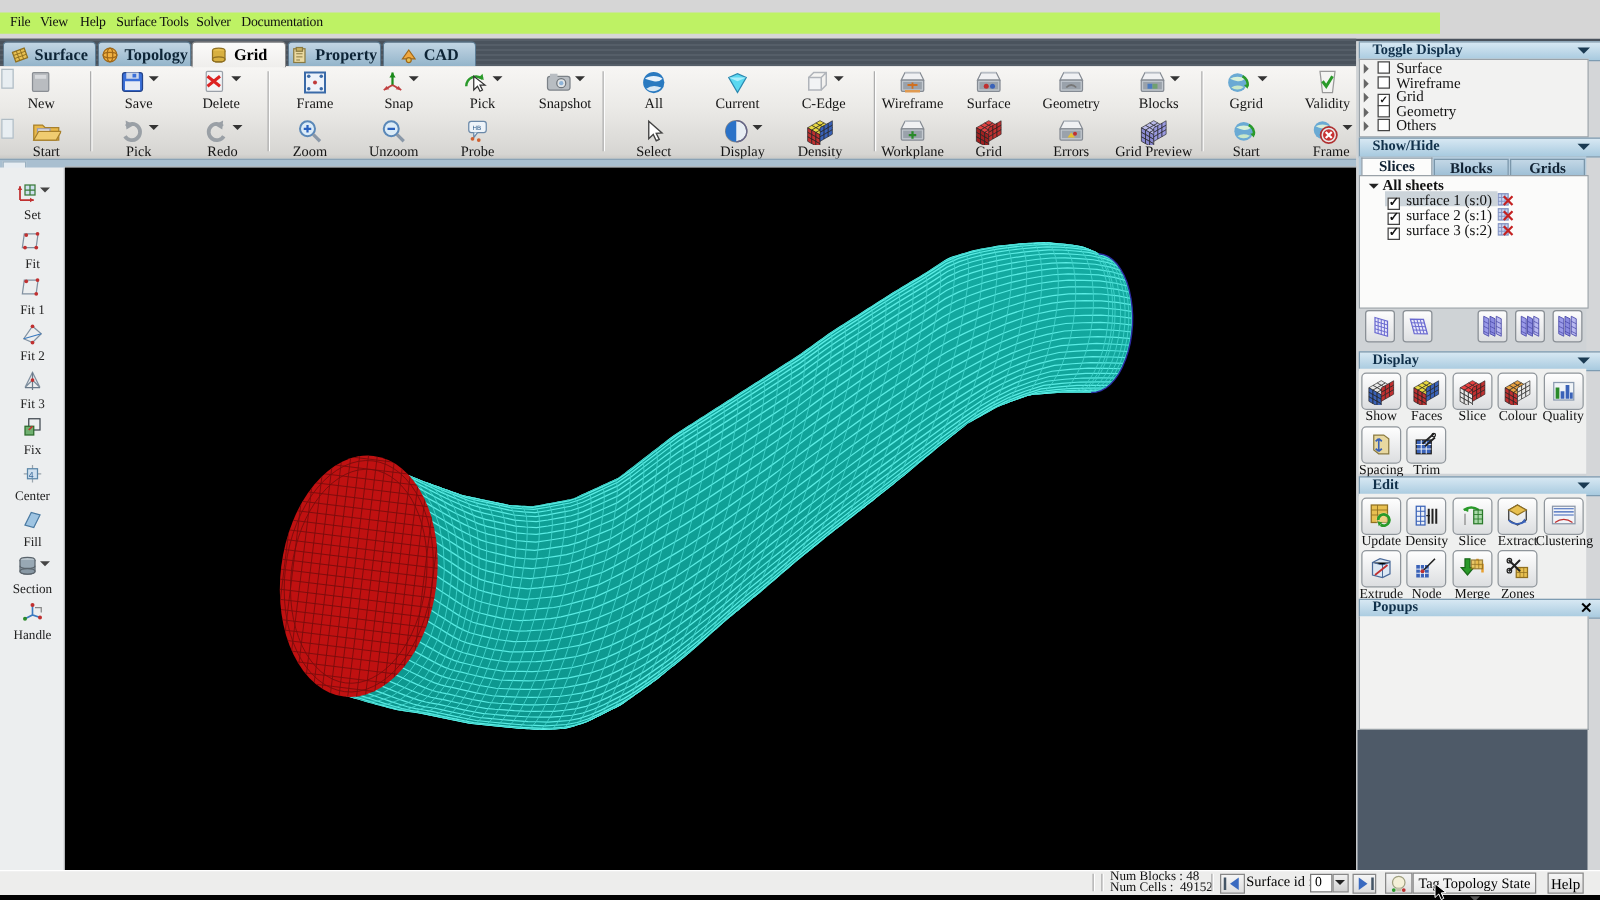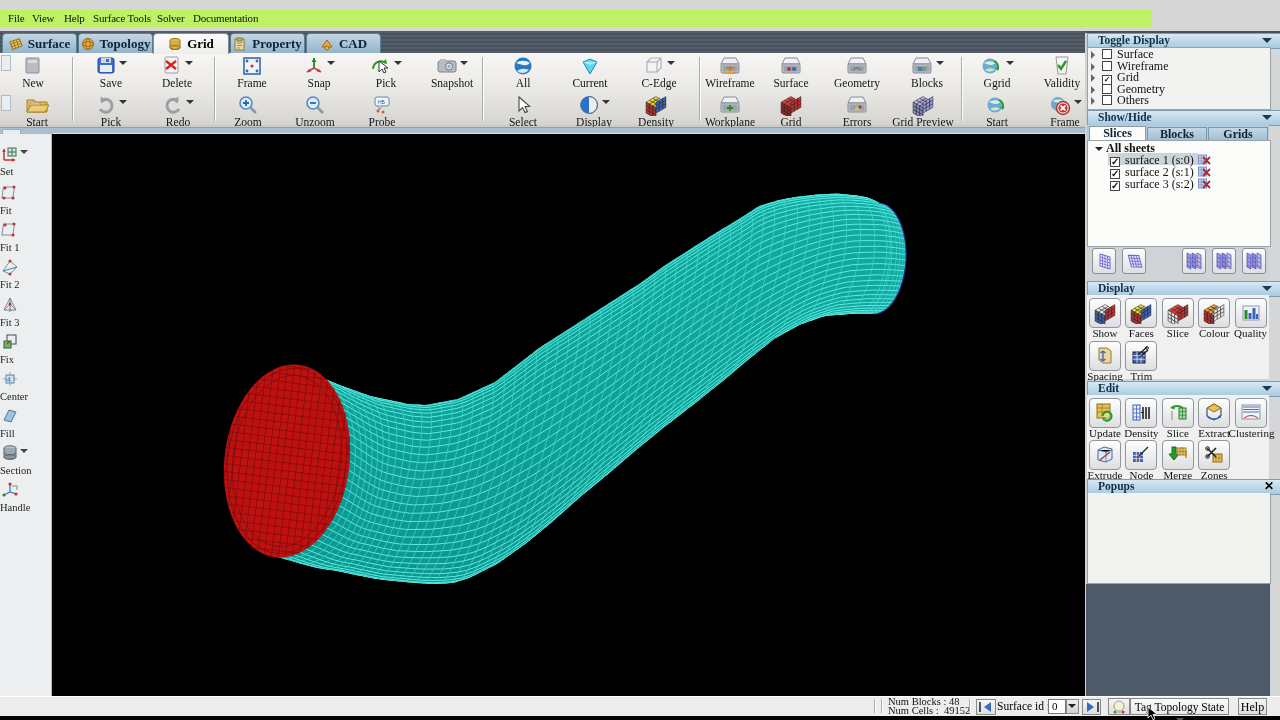--- a/index.html
+++ b/index.html
@@ -13,21 +13,21 @@
 .taba{position:absolute;top:33px;height:21px;background:linear-gradient(#fbfbfa,#efeeec);border:1px solid #8a8a8a;border-bottom:none;border-radius:4px 4px 0 0;box-sizing:border-box;color:#000;font-weight:bold;font-size:13px;text-align:center;z-index:3}
 #toolbar{left:0;top:53px;width:1085px;height:74px;background:linear-gradient(#f7f6f4,#ebeae7 45%,#d6d5d2 95%,#c9c8c5)}
 .tool{position:absolute;width:68px;text-align:center}
 .ticn{height:23px}
 .tlb{font-size:11.5px;color:#151515;margin-top:-1px}
 .ar{display:inline-block;width:0;height:0;border:4px solid transparent;border-top-color:#333;vertical-align:8px;margin-left:2px}
 .sep{position:absolute;top:57px;width:1px;height:64px;background:#adadad;box-shadow:1px 0 0 #fdfdfd}
 #bluestrip{left:0;top:127px;width:1085px;height:7px;background:#a9bfd0;border-top:1px solid #8aa2b5}
 #bluestrip .thumb{position:absolute;left:2px;top:1px;width:17px;height:5px;background:#e7edf2;border:1px solid #9ab0c0}
 #sidebar{left:0;top:134px;width:52px;height:562px;background:#eceeef;border-right:1px solid #b5b8ba;box-sizing:border-box}
-.stool{position:absolute;width:52px;}
+.stool{position:absolute;width:52px;text-align:center}
 .stool .lb{font-size:10.5px;color:#222;margin-top:-2px}
 #viewport{left:52px;top:133px;width:1033px;height:563px;background:#000;border-top:1px solid #dde6ec;box-sizing:border-box}
 #rpanel{left:1085px;top:33px;width:195px;height:663px;background:#cfd3d6}
 .phead{position:absolute;height:13px;background:linear-gradient(#d7e8f3,#a8cadf);border:1px solid #7d9cb2;font-size:11.5px;font-weight:bold;color:#10304a;padding:0 0 1px 10px;box-sizing:content-box;line-height:13px}
 .hv{position:absolute;right:8px;top:4px;width:0;height:0;border:5px solid transparent;border-top-color:#1a3a52}
 .hx{position:absolute;right:6px;top:0;font-size:12px;color:#000;font-weight:bold;font-family:"Liberation Sans",sans-serif}
 .pbox{position:absolute;background:#f2f2f1;border:1px solid #9aa2a8}
 .crow{position:absolute;left:1091px;height:12px;font-size:12px;color:#111;line-height:11px}
 .crow .tri{display:inline-block;width:0;height:0;border:4px solid transparent;border-left-color:#666;margin-right:3px;vertical-align:-1px}
 .cb{display:inline-block;width:8px;height:8px;border:1px solid #444;background:#fff;margin-right:5px;vertical-align:-1px;font:bold 8px/8px "Liberation Sans",sans-serif;text-align:center;color:#111}

